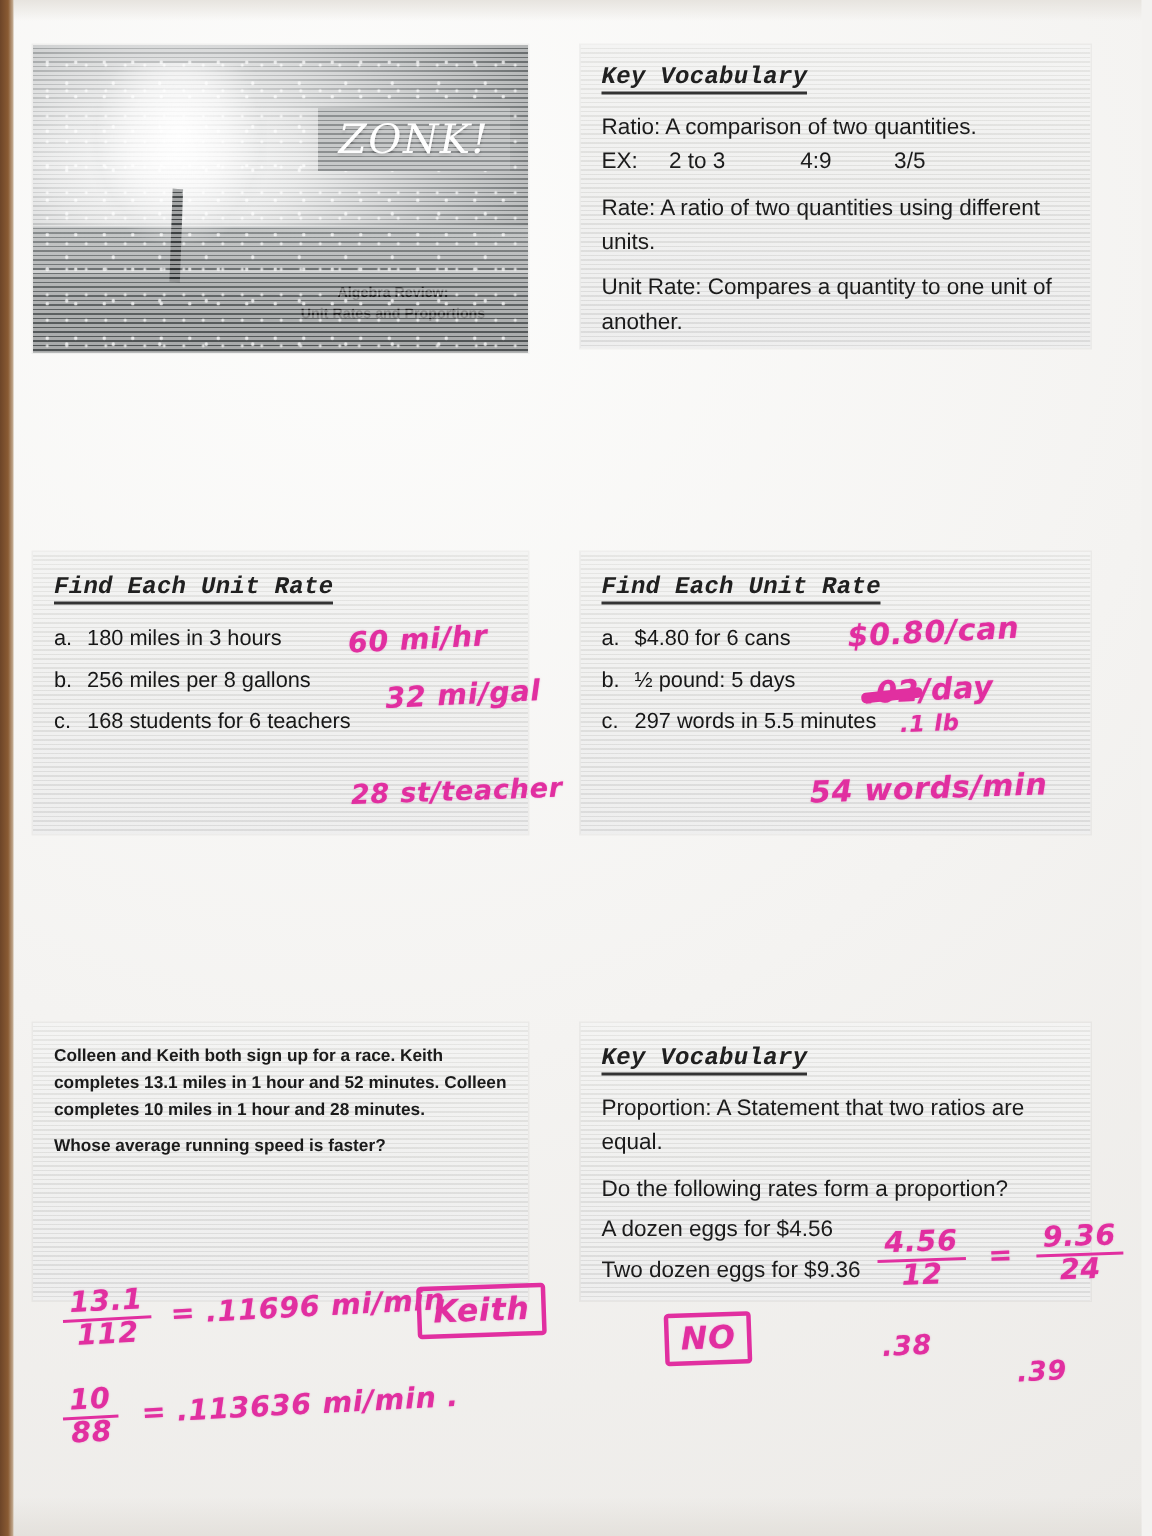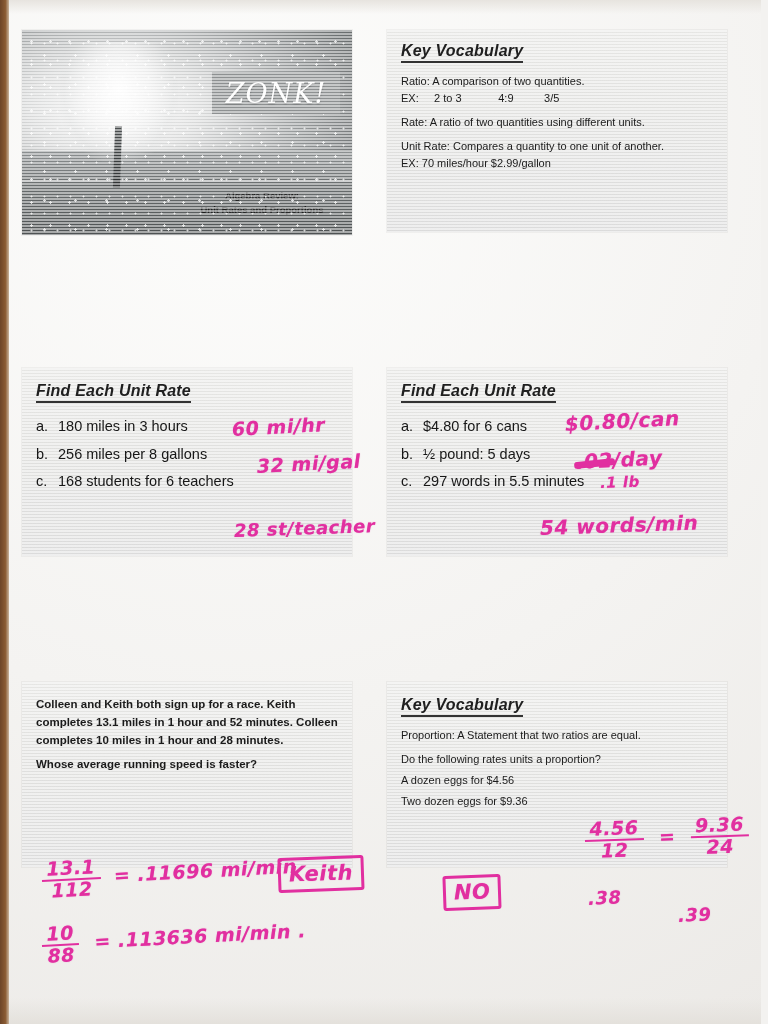--- a/index.html
+++ b/index.html
@@ -66,38 +66,38 @@
     pointer-events:none;
   }
   .card .inner {
     position: relative;
     z-index: 2;
     padding: 12px 14px;
     color: #1d1d1d;
   }
 
   .hdr {
-    font-family: Liberation Sans, sans-serif;
+    font-family: Liberation Mono, monospace;
     font-weight: bold;
     font-style: italic;
     font-size: 16px;
     letter-spacing: .2px;
     border-bottom: 2px solid #333;
     display: inline-block;
     padding-bottom: 1px;
     margin-bottom: 10px;
     color:#202020;
   }
   .hdr.small {
     font-size: 12px;
     border-bottom-width: 1.5px;
   }
 
   .body-txt {
-    font-size: 11px;
+    font-size: 15px;
     line-height: 1.55;
     color: #1b1b1b;
   }
   .spacer { height: 7px; }
 
   .qline {
     font-size: 14.5px;
     line-height: 1.9;
     color: #171717;
   }
@@ -325,21 +325,21 @@
   <div class="hand" style="left:278px; top:858px; font-size:21px; transform:rotate(-2deg);">
     <span class="boxed">Keith</span>
   </div>
 
   <div class="card" style="left:387px; top:682px; width:340px; height:185px;">
     <div class="inner" style="padding-top:14px;">
       <div class="hdr">Key Vocabulary</div>
       <div class="body-txt" style="font-weight:normal;">
         <div>Proportion: A Statement that two ratios are equal.</div>
         <div class="spacer"></div>
-        <div>Do the following rates units a proportion?</div>
+        <div>Do the following rates form a proportion?</div>
         <div class="spacer" style="height:4px;"></div>
         <div>A dozen eggs for $4.56</div>
         <div class="spacer" style="height:4px;"></div>
         <div>Two dozen eggs for $9.36</div>
       </div>
     </div>
   </div>
 
   <div class="hand" style="left:585px; top:820px; font-size:19px; transform:rotate(-2deg);">
     <span class="frac">

